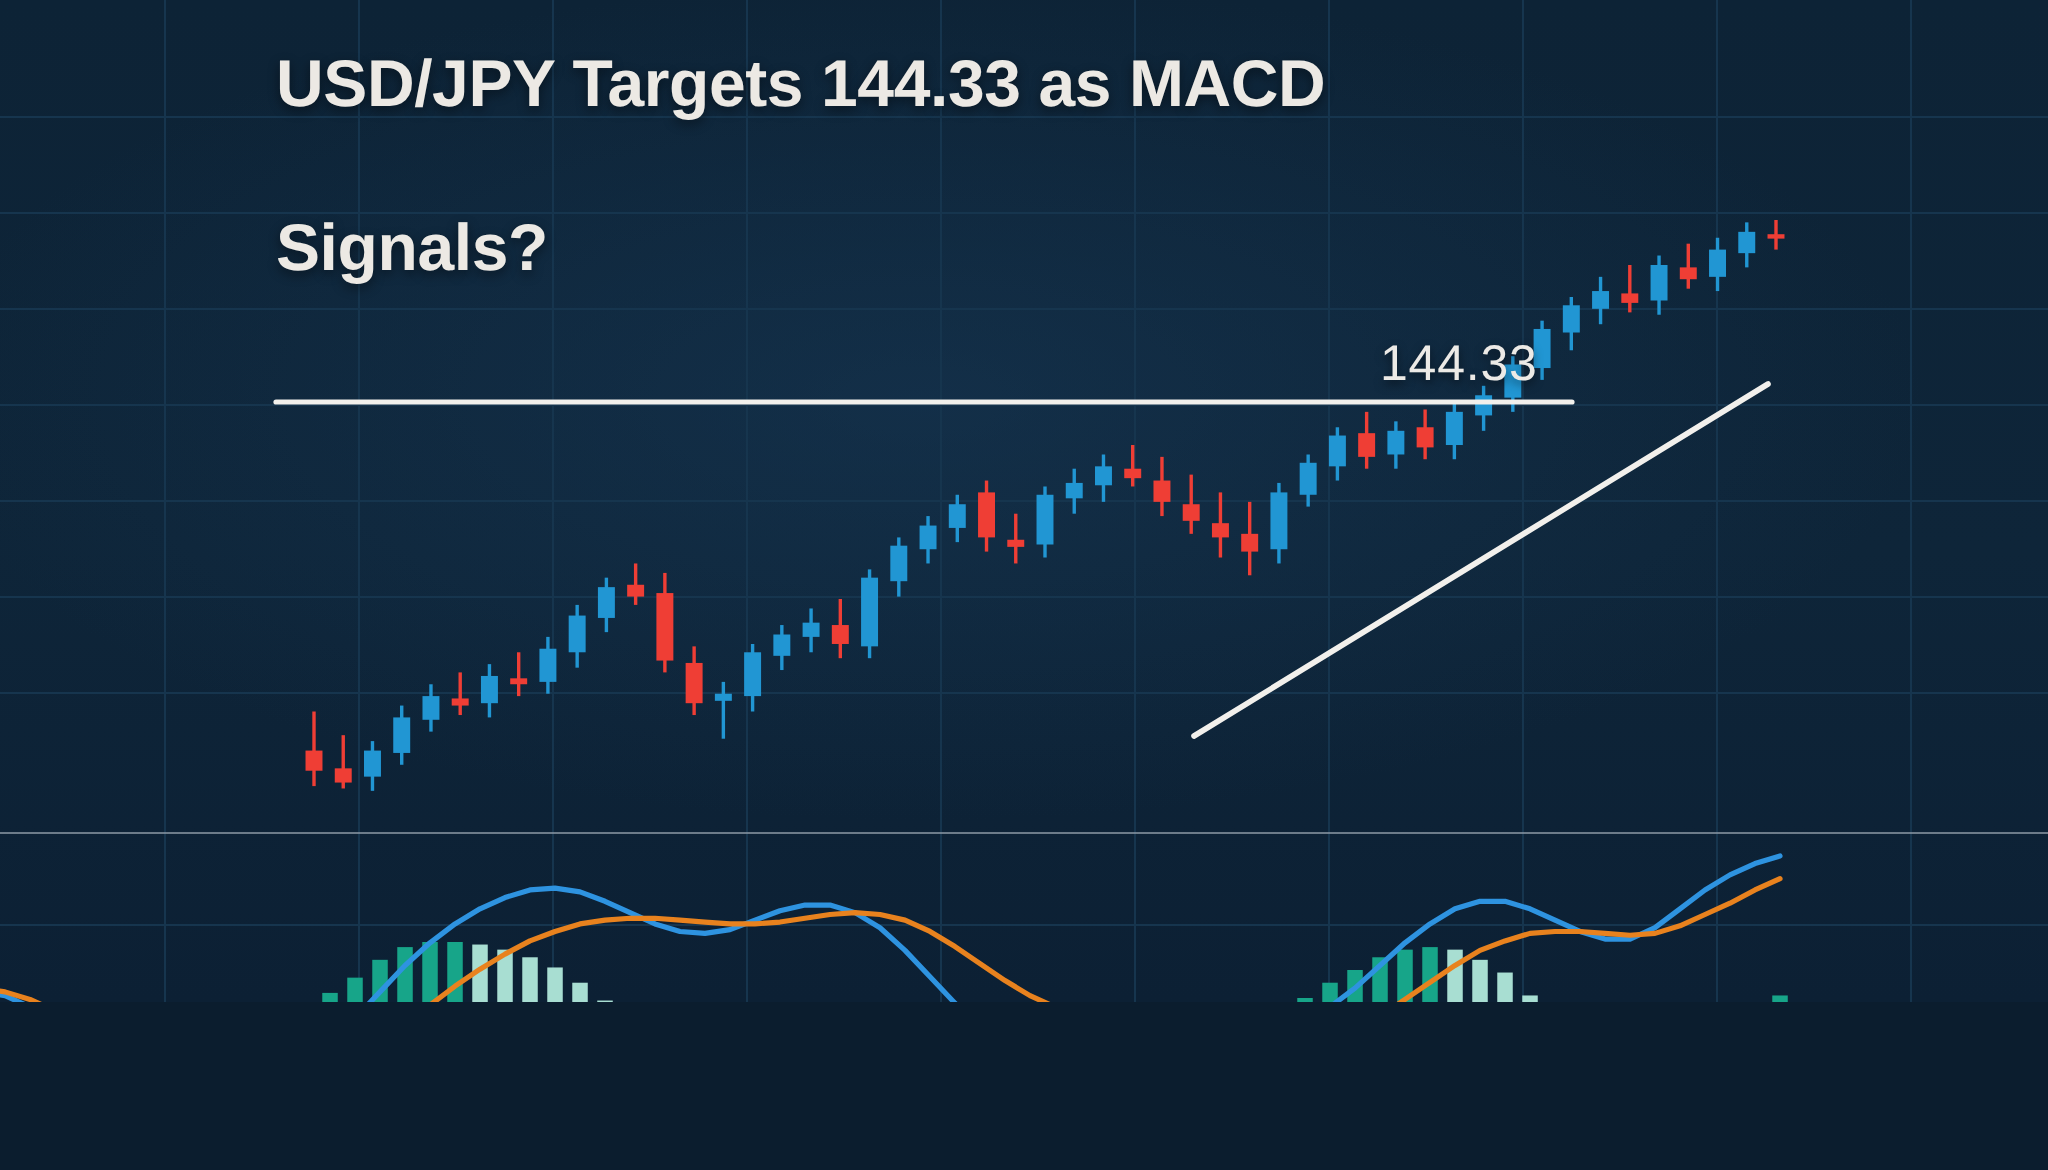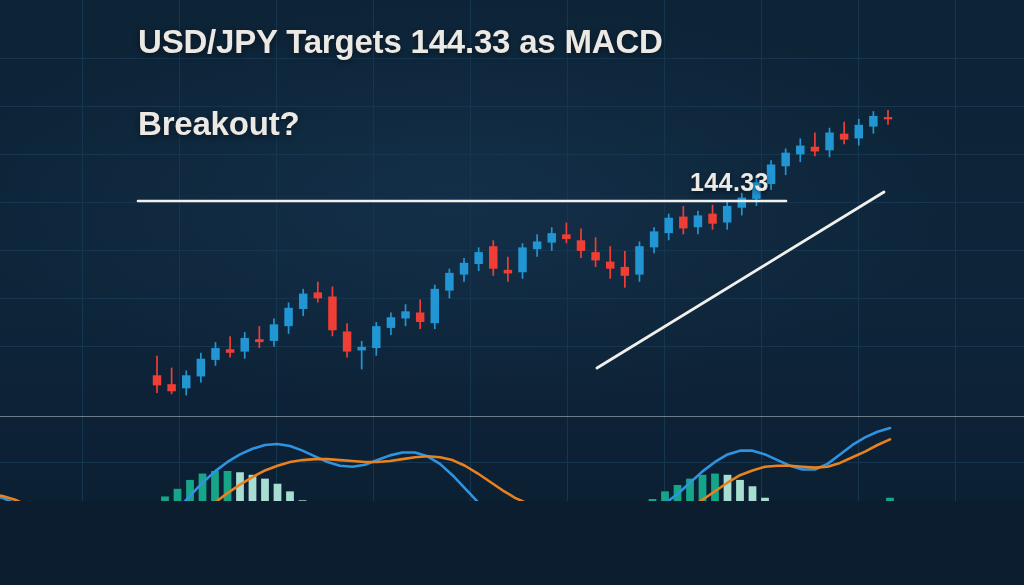--- a/index.html
+++ b/index.html
@@ -50,21 +50,21 @@
     font-weight: bold;
     letter-spacing: -0.2px;
     text-shadow: 0 2px 6px rgba(0,0,0,0.45);
   }
   #price-label {
     position: absolute;
     left: 690px;
     top: 168px;
     color: #eceae6;
     font-size: 25px;
-    font-weight: bold;
+    font-weight: normal;
     letter-spacing: 0.4px;
     text-shadow: 0 2px 5px rgba(0,0,0,0.5);
     z-index: 5;
   }
 </style>
 </head>
 <body>
 
 <div id="app">
 
@@ -285,19 +285,19 @@
     <g id="signal-arrow">
       <line id="arrow-shaft" stroke="#e8e5e0" stroke-width="4.2" stroke-linecap="round" x1="556" y1="565" x2="556" y2="532"></line>
       <polyline id="arrow-head" fill="none" stroke="#e8e5e0" stroke-width="4.2" stroke-linejoin="round" stroke-linecap="round" points="546,543 556,531 566,543"></polyline>
     </g>
   </svg>
 
   <div id="title-block">
     <h1 class="headline">
       <span>USD/JPY Targets 144.33 as MACD</span><br>
       <br>
-      <span>Breakout?</span>
+      <span>Signals?</span>
     </h1>
   </div>
 
   <div id="price-label">144.33</div>
 
 </div>
 
 </body></html>

